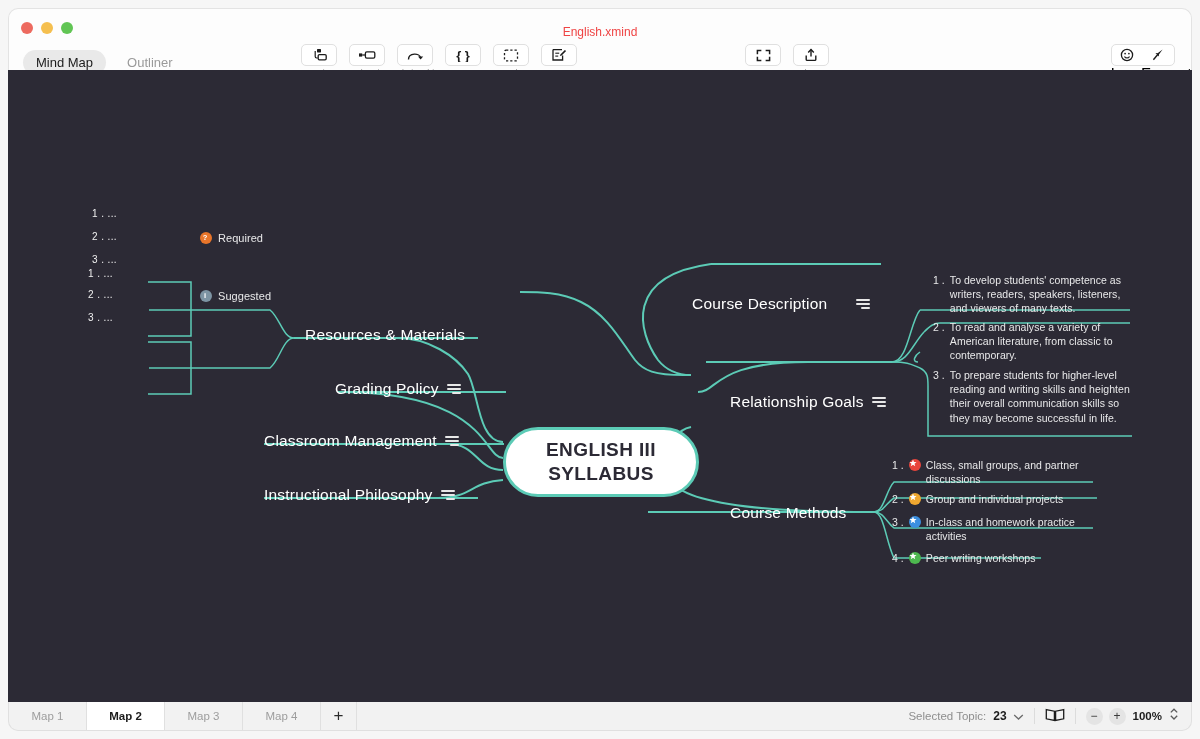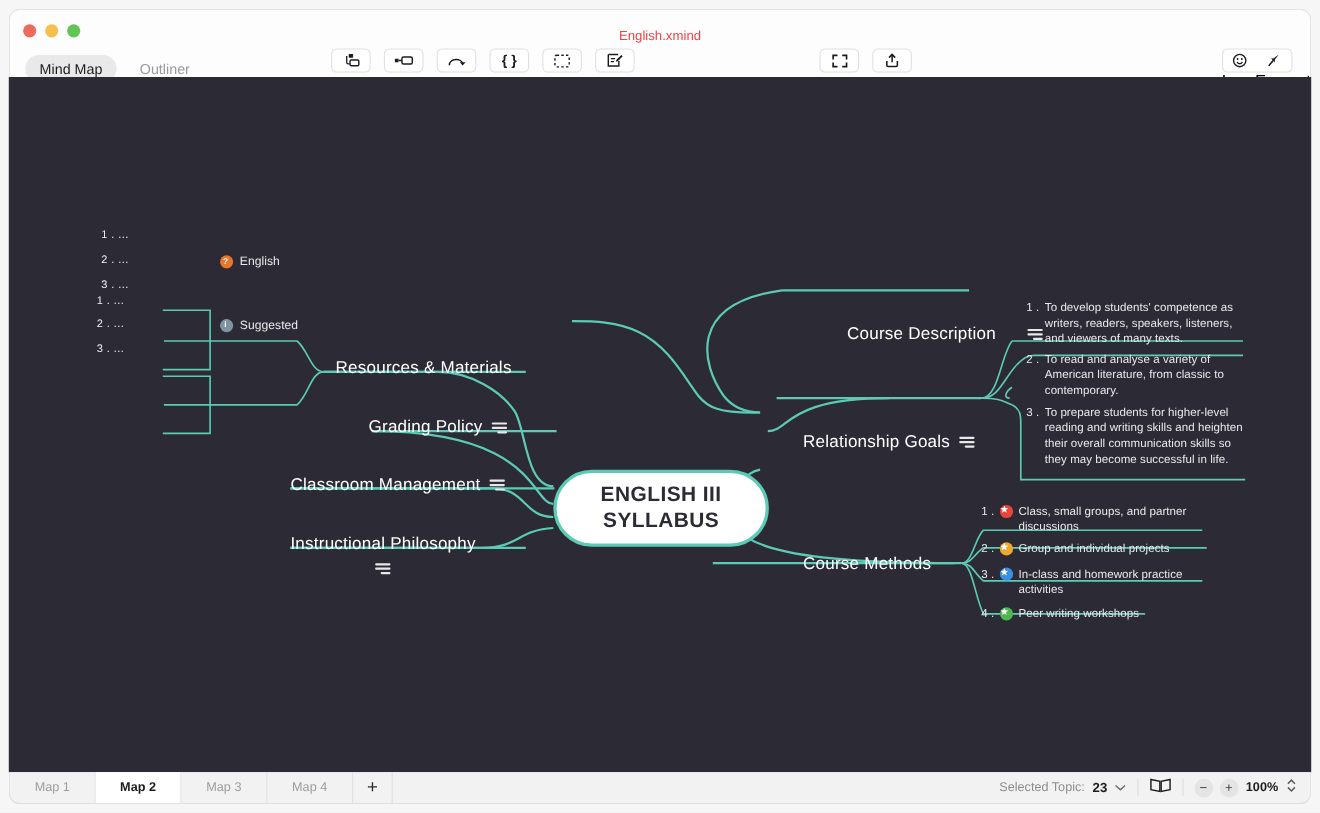--- a/index.html
+++ b/index.html
@@ -314,21 +314,21 @@
         <path d="M495 410 C462 412 464 428 430 428 L256 428" stroke-width="2"></path>
         <path d="M256 428 L470 428" stroke-width="2"></path>
       </g>
     </svg>
 
     <div class="node central">
       <span>ENGLISH III</span>
       <span>SYLLABUS</span>
     </div>
 
-    <div class="main-label" style="left:762px; top:225px;gap:29px;">
+    <div class="main-label" style="left:684px; top:225px;gap:29px;">
       <span>Course Description</span>
       <span class="note-icon">
           <i></i>
           <i></i>
           <i></i>
         </span>
     </div>
 
     <div class="main-label" style="left:722px; top:323px;">
       <span>Relationship Goals</span>
@@ -408,36 +408,36 @@
 
     <div class="main-label" style="left:256px; top:362px;">
       <span>Classroom Management</span>
       <span class="note-icon">
           <i></i>
           <i></i>
           <i></i>
         </span>
     </div>
 
-    <div class="main-label" style="left:256px; top:416px;flex-direction:column;">
+    <div class="main-label" style="left:256px; top:416px;">
       <span>Instructional Philosophy</span>
       <span class="note-icon">
           <i></i>
           <i></i>
           <i></i>
         </span>
     </div>
 
     <div class="sub" style="left:192px; top:161px; align-items:center; gap:6px;">
       <span class="badge" style="background:#e8752a; top:0;">
         <svg width="10" height="10" viewBox="0 0 10 10">
             <text x="5" y="7.6" text-anchor="middle" font-size="7.6" font-weight="700" fill="#fff" font-family="'Liberation Sans',sans-serif">?</text>
           </svg>
       </span>
-      <span class="txt" style="font-size:11px;">English</span>
+      <span class="txt" style="font-size:11px;">Required</span>
     </div>
     <div class="tiny" style="left:84px; top:138px;"><span>1 .  ...</span></div>
     <div class="tiny" style="left:84px; top:161px;"><span>2 .  ...</span></div>
     <div class="tiny" style="left:84px; top:184px;"><span>3 .  ...</span></div>
 
     <div class="sub" style="left:192px; top:219px; align-items:center; gap:6px;">
       <span class="badge" style="background:#7d94a3; top:0;">
         <svg width="10" height="10" viewBox="0 0 10 10">
             <text x="5" y="7.6" text-anchor="middle" font-size="7.6" font-weight="700" fill="#fff" font-family="'Liberation Sans',sans-serif">i</text>
           </svg>

